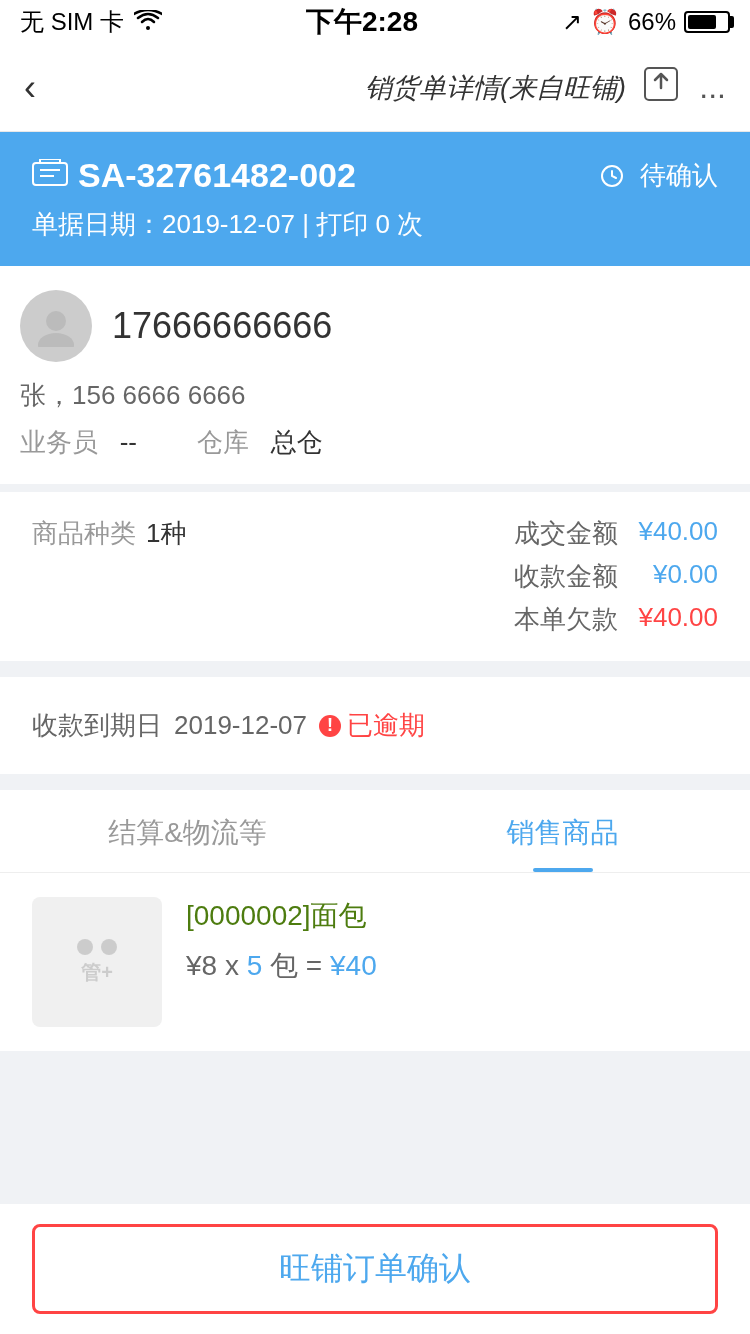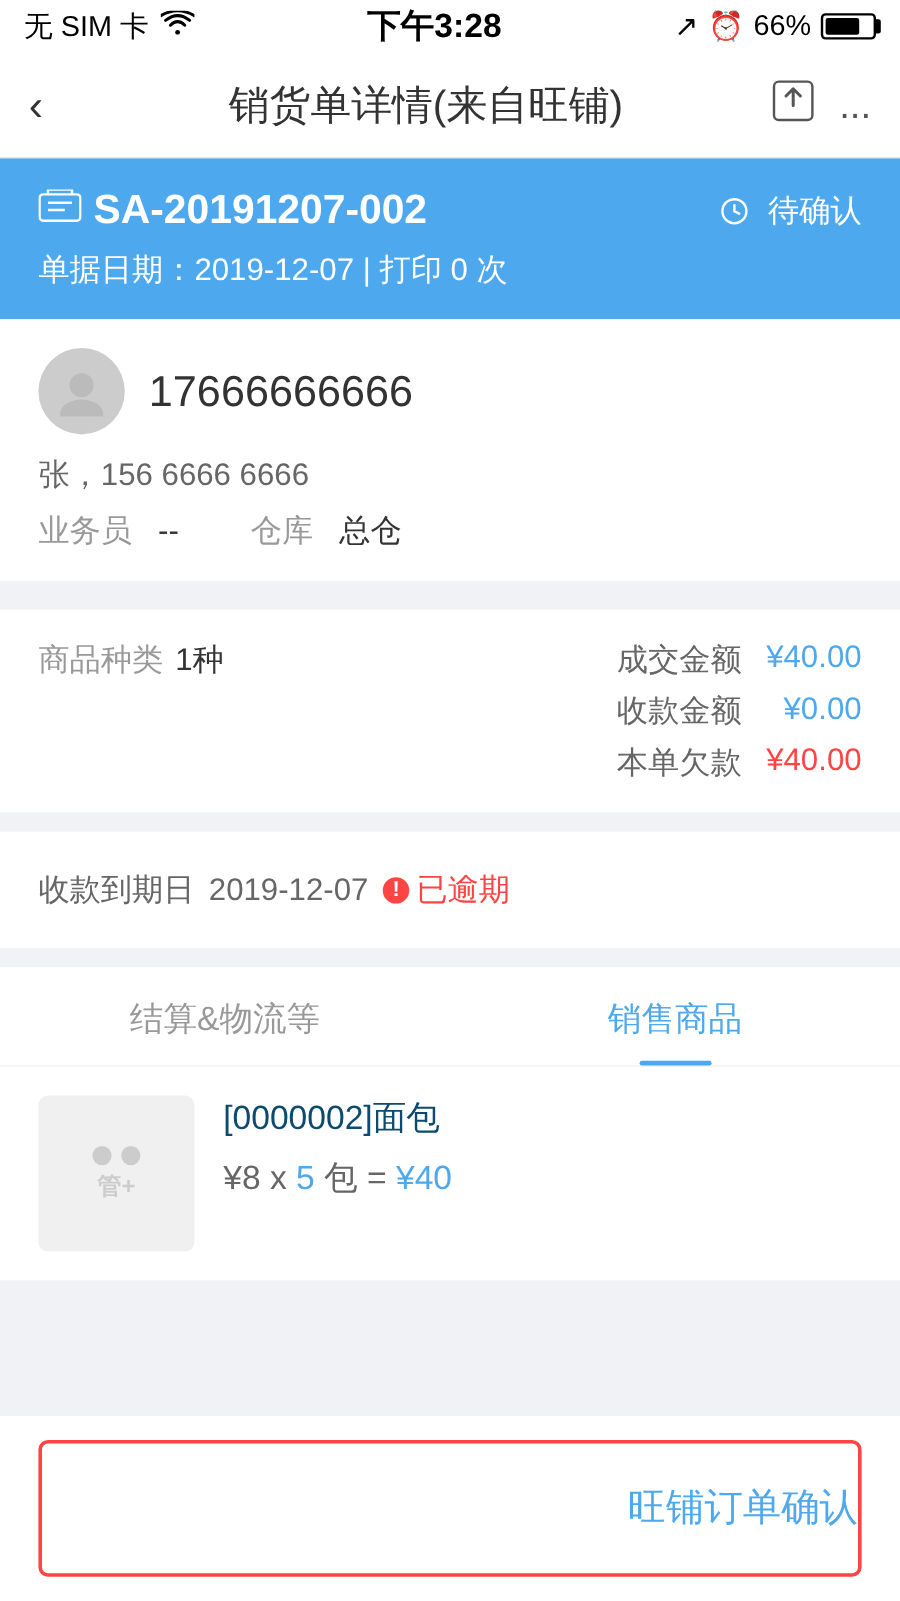--- a/index.html
+++ b/index.html
@@ -86,25 +86,26 @@
     }
     .nav-back {
       font-size: 36px;
       color: #333;
       cursor: pointer;
       width: 60px;
       display: flex;
       align-items: center;
     }
     .nav-title {
-      font-size: 34px;
+      font-size: 27px;
       font-weight: 500;
       color: #333;
       flex: 1;
-      text-align: center;
+      text-align: right;
+      font-style: italic;
     }
     .nav-actions {
       display: flex;
       align-items: center;
       gap: 20px;
       width: 100px;
       justify-content: flex-end;
     }
     .nav-icon {
       font-size: 32px;
@@ -140,22 +141,22 @@
       font-size: 26px;
     }
     .order-date {
       font-size: 26px;
       color: #fff;
     }
 
     
     .customer-card {
       background: #fff;
-      padding: 24px 32px;
-      margin-bottom: 24px;
+      padding: 24px 20px;
+      margin-bottom: 8px;
     }
     .customer-row {
       display: flex;
       align-items: center;
       gap: 20px;
       margin-bottom: 16px;
     }
     .avatar {
       width: 72px;
       height: 72px;
@@ -346,21 +347,21 @@
     .owl-text {
       font-size: 20px;
       color: #999;
       font-weight: bold;
     }
     .product-info {
       flex: 1;
     }
     .product-name {
       font-size: 28px;
-      color: #0c4a6e;
+      color: #4d7c0f;
       margin-bottom: 12px;
     }
     .product-price {
       font-size: 28px;
       color: #666;
     }
     .product-price .qty {
       color: #4da8ee;
     }
     .product-price .total {
@@ -377,52 +378,52 @@
     
     .bottom-btn-container {
       background: #fff;
       padding: 20px 32px;
       position: fixed;
       bottom: 0;
       width: 750px;
     }
     .confirm-btn {
       width: 100%;
-      height: 114px;
+      height: 90px;
       border: 3px solid #f44;
       border-radius: 8px;
       background: #fff;
       color: #4da8ee;
       font-size: 32px;
       font-weight: 500;
       cursor: pointer;
       display: flex;
       align-items: center;
-      justify-content: flex-end;
+      justify-content: center;
     }
     .confirm-btn-text {
       color: #4da8ee;
     }
   </style>
 </head>
 <body>
 
 <div class="status-bar">
   <div class="status-left">
     <span>无 SIM 卡</span>
     <span>
       <svg width="28" height="20" viewBox="0 0 28 20">
         <path d="M14 16 a2 2 0 1 1 0 4 a2 2 0 1 1 0-4z" fill="#000"></path>
         <path d="M8 12 Q14 6 20 12" stroke="#000" stroke-width="2.5" fill="none" stroke-linecap="round"></path>
         <path d="M4 8 Q14 0 24 8" stroke="#000" stroke-width="2.5" fill="none" stroke-linecap="round"></path>
         <path d="M0 4 Q14 -4 28 4" stroke="#000" stroke-width="2.5" fill="none" stroke-linecap="round"></path>
       </svg>
     </span>
   </div>
-  <div class="status-center">下午3:28</div>
+  <div class="status-center">下午2:28</div>
   <div class="status-right">
     <span>↗</span>
     <span>⏰</span>
     <span>66%</span>
     <span class="battery-icon">
       <span class="battery-fill"></span>
     </span>
   </div>
 </div>
 
@@ -446,21 +447,21 @@
   <div class="order-header-top">
     <div class="order-id">
       <span>
         <svg width="36" height="28" viewBox="0 0 36 28">
           <rect x="1" y="4" width="34" height="22" rx="3" stroke="#fff" stroke-width="2" fill="none"></rect>
           <path d="M8 4 L8 0 L28 0 L28 4" stroke="#fff" stroke-width="2" fill="none"></path>
           <line x1="8" y1="11" x2="28" y2="11" stroke="#fff" stroke-width="2"></line>
           <line x1="8" y1="17" x2="22" y2="17" stroke="#fff" stroke-width="2"></line>
         </svg>
       </span>
-      <span>SA-20191207-002</span>
+      <span>SA-32761482-002</span>
     </div>
     <div class="order-status">
       <svg width="24" height="24" viewBox="0 0 24 24">
         <circle cx="12" cy="12" r="10" stroke="#fff" stroke-width="2" fill="none"></circle>
         <path d="M12 7 L12 12 L16 14" stroke="#fff" stroke-width="2" stroke-linecap="round" fill="none"></path>
       </svg>
       <span>待确认</span>
     </div>
   </div>
   <div class="order-date">单据日期：2019-12-07 | 打印 0 次</div>

